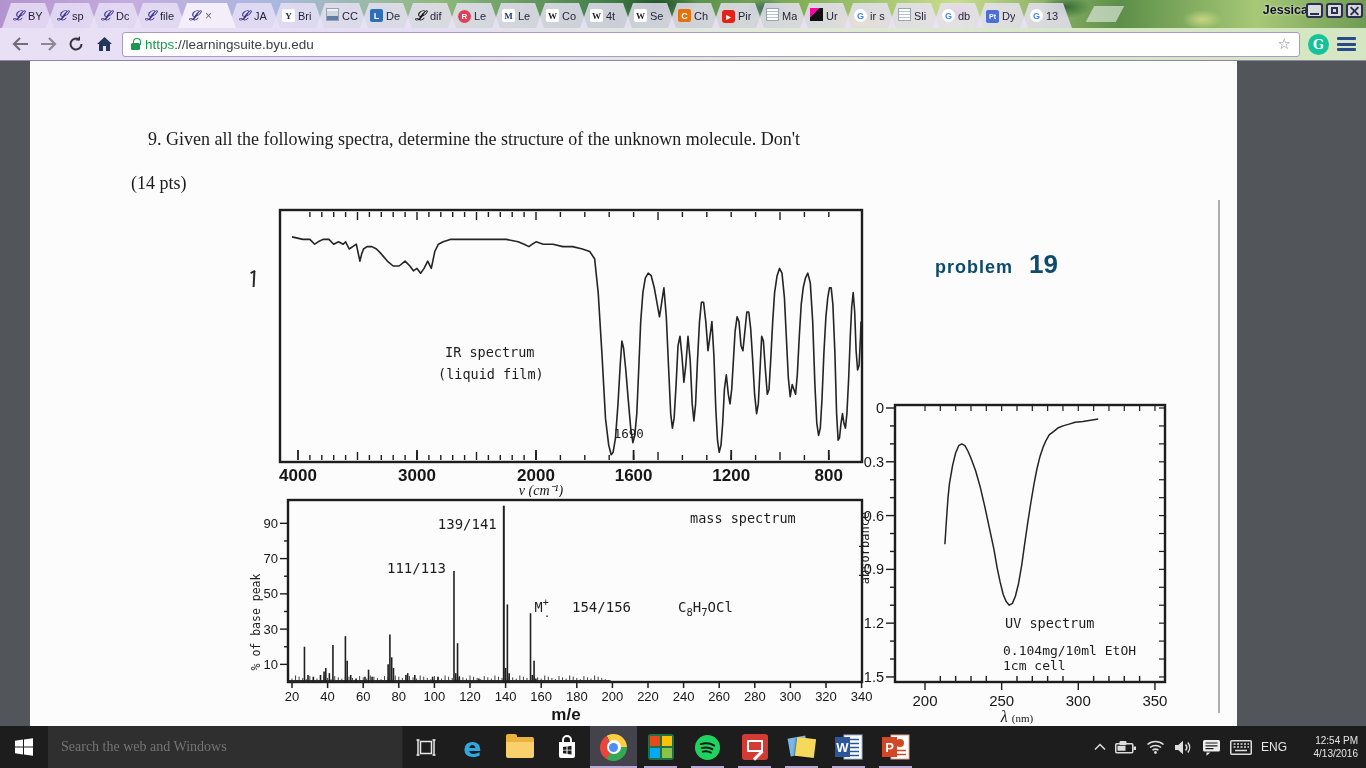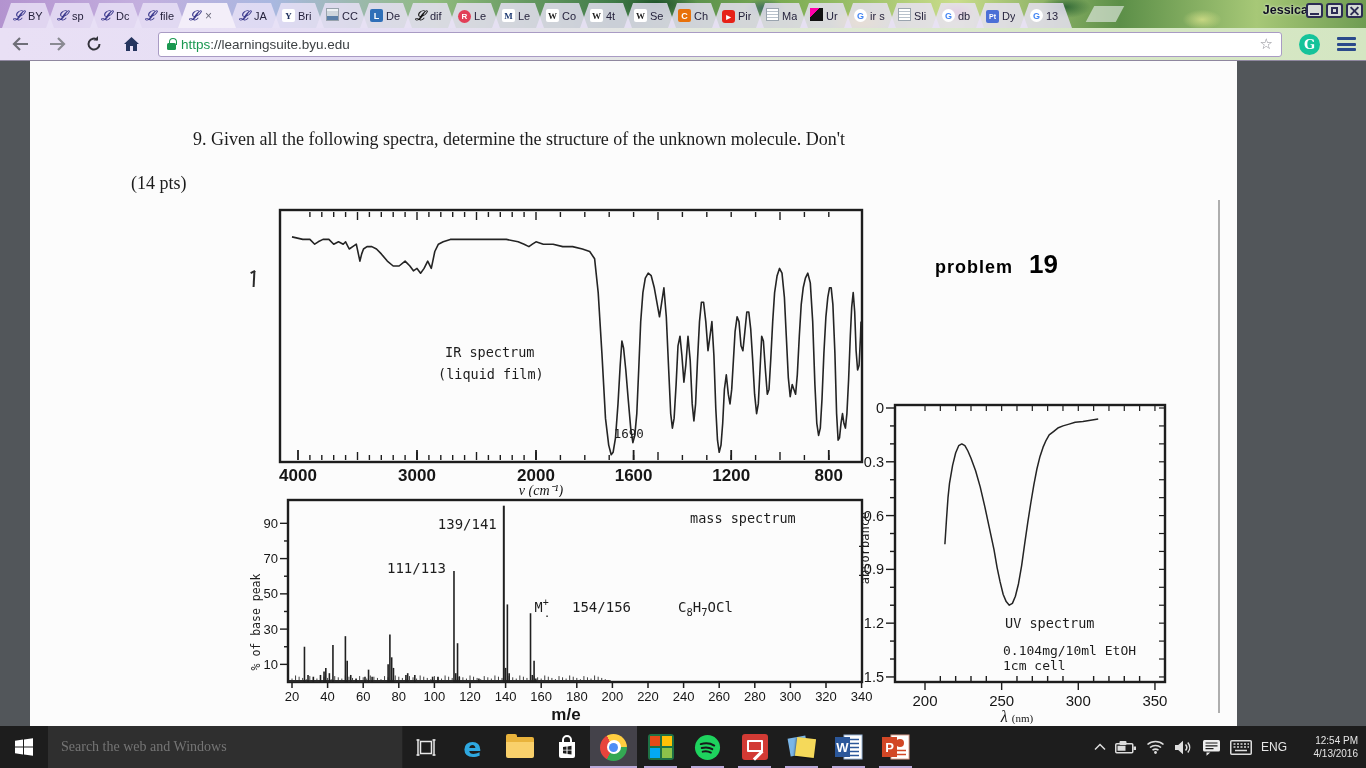--- a/index.html
+++ b/index.html
@@ -57,21 +57,21 @@
   .winbtn.min::after { content:""; position:absolute; bottom:1px; left:2px; right:2px;
             height:2px; background:#2c2c54; }
   .winbtn.max::after { content:""; position:absolute; inset:2px 3px; border:2px solid #2c2c54; }
   .winbtn.cls::before,.winbtn.cls::after { content:""; position:absolute; left:1px; right:1px;
             top:4.5px; height:2px; background:#2c2c54; }
   .winbtn.cls::before { transform:rotate(45deg);} .winbtn.cls::after { transform:rotate(-45deg);}
 
   
   .toolbar { position:absolute; top:28px; left:0; right:0; height:33px;
     background:linear-gradient(90deg,#e9e0f5 0%,#e5def4 30%,#e2ead9 55%,#d9e8c8 75%,#d4e6c2 100%);
-    border-bottom:1px solid #8f879f; display:flex; align-items:center; padding:0 10px; gap:17px; }
+    border-bottom:1px solid #8f879f; display:flex; align-items:center; padding:0 10px; gap:8px; }
   .navbtn { width:20px; height:20px; display:flex; align-items:center; justify-content:center; }
   .omnibox { flex:1; height:25px; background:#fff; border:1px solid #a99bc4; border-radius:3px;
              display:flex; align-items:center; padding:0 8px; gap:5px; font-size:13.5px;
              min-width:0; }
   .lockbody { width:9px; height:7px; background:#1a9850; border-radius:1.5px; position:relative; margin-top:4px;}
   .lockbody::before { content:""; position:absolute; left:1.5px; top:-5px; width:6px; height:6px;
              border:1.5px solid #1a9850; border-bottom:none; border-radius:4px 4px 0 0; }
   .u-scheme { color:#1a9850; }
   .u-host { color:#3c4043; }
   .u-path { color:#80868b; overflow:hidden; white-space:nowrap; text-overflow:clip; flex:1; }
@@ -80,21 +80,21 @@
           display:flex; align-items:center; justify-content:center;
           font:bold 13px "DejaVu Serif", serif; }
   .menu3 { width:19px; height:14px; display:flex; flex-direction:column; justify-content:space-between; }
   .menu3 i { height:3px; background:#2b4a8b; border-radius:1px; }
 
   
   .content { position:absolute; top:61px; left:0; right:0; bottom:42px; background:#52565a; }
   .page { position:absolute; left:30px; top:0; width:1207px; height:665px; background:#fcfcfc; }
   .docline { position:absolute; font-family:"Liberation Serif", serif; font-size:18px;
              color:#1c1c1c; white-space:nowrap; }
-  .problem-tag { position:absolute; left:905px; top:188px; color:#000000; }
+  .problem-tag { position:absolute; left:905px; top:188px; color:#0c4a6e; }
   .problem-tag .w { font-size:18px; font-weight:600; letter-spacing:1px; }
   .problem-tag .n { font-size:26px; font-weight:bold; margin-left:16px; }
   .chart { position:absolute; }
   .scanline { position:absolute; left:1188px; top:139px; width:1.5px; height:513px;
               background:#9a9a9a; opacity:.8; }
   .penmark { position:absolute; left:223px; top:210px; width:2px; height:16px;
              background:#2a2a2a; transform:rotate(3deg); }
   .penmark::before { content:""; position:absolute; left:-3px; top:0; width:5px; height:2px;
              background:#2a2a2a; transform:rotate(-30deg); }
   
@@ -293,21 +293,21 @@
     <div class="gram">G</div>
     <div class="menu3">
         <i></i>
         <i></i>
         <i></i>
       </div>
   </div>
 
   <main class="content">
     <div class="page">
-      <div class="docline" style="left:118px; top:68px;margin-left:45px;">9.  Given all the following spectra, determine the structure of the unknown molecule. Don't</div>
+      <div class="docline" style="left:118px; top:68px;">9.  Given all the following spectra, determine the structure of the unknown molecule. Don't</div>
       <div class="docline" style="left:101px; top:112px;">(14 pts)</div>
 
       <div class="problem-tag">
         <span class="w">problem</span><span class="n">19</span>
       </div>
 
       <svg id="ir-chart" class="chart" style="left:230px; top:144px;" width="615" height="292" viewBox="0 0 615 292">
           <rect x="20" y="5" width="582" height="252" fill="none" stroke="#1d1d1d" stroke-width="2.4"></rect>
           <line x1="49.9" y1="7" x2="49.9" y2="12" stroke="#1d1d1d" stroke-width="1.4"></line>
           <line x1="49.9" y1="250" x2="49.9" y2="255" stroke="#1d1d1d" stroke-width="1.4"></line>

